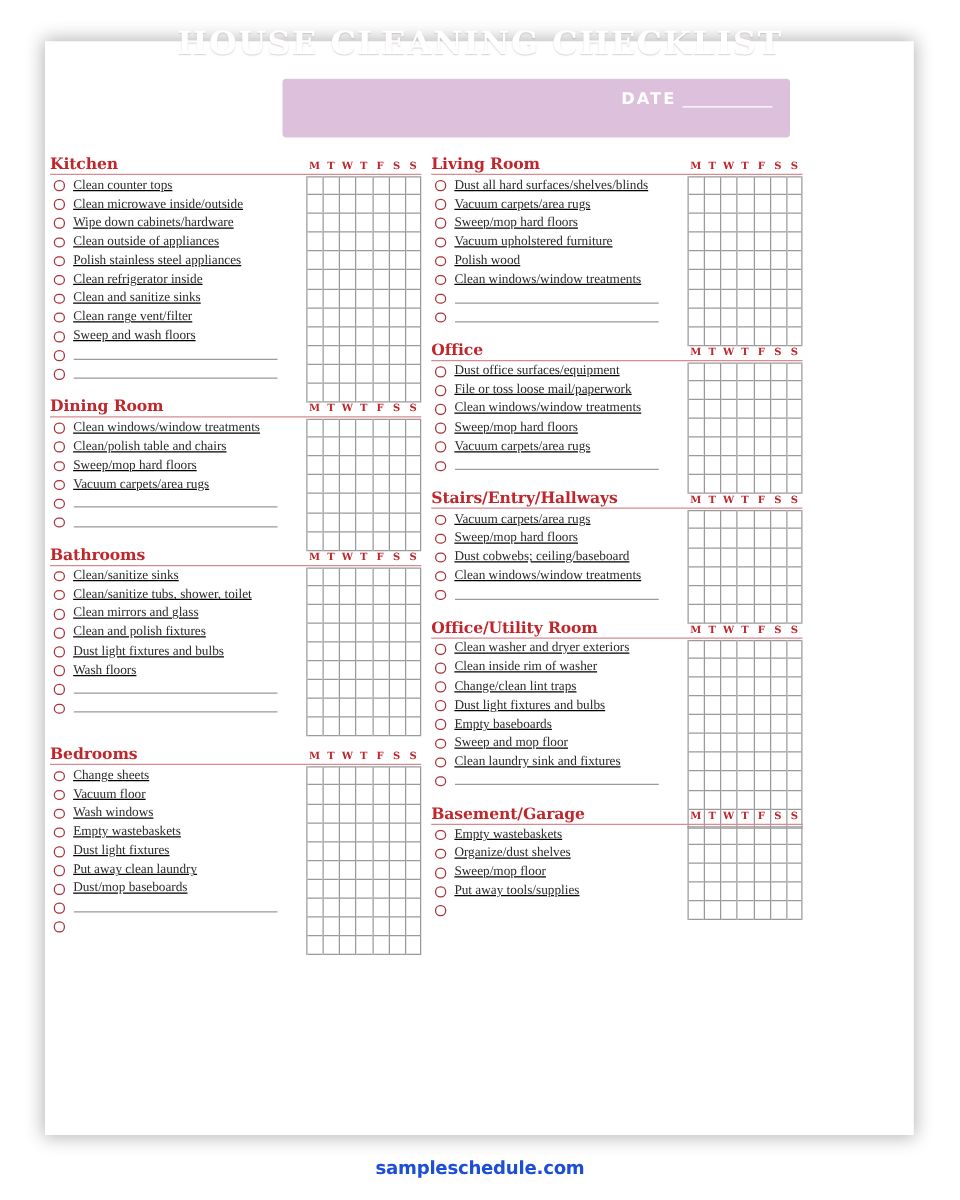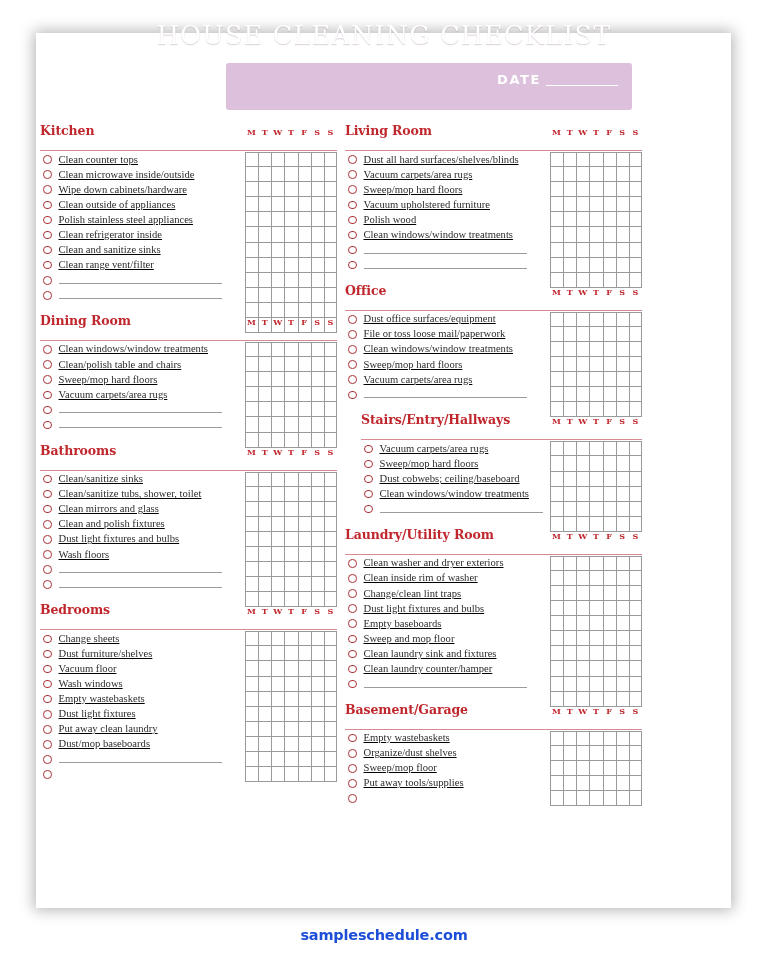--- a/index.html
+++ b/index.html
@@ -47,21 +47,21 @@
     border-bottom: 1.4px solid #ffffff;
     margin-bottom: 1px;
   }
   .banner-title {
     position: absolute;
     left: 0; right: 0;
     top: 20px;
     text-align: center;
     color: #ffffff;
     font-family: "DejaVu Serif", serif;
-    font-weight: normal;
+    font-weight: bold;
     font-size: 25.5px;
     letter-spacing: 1.2px;
     white-space: nowrap;
     text-shadow: 0 1px 1px rgba(150,115,150,0.35);
   }
 
   
   .columns {
     position: absolute;
     left: 0; top: 124px;
@@ -76,21 +76,21 @@
   .col-right { left: 345px; }
 
   
   .section { position: relative; }
   .sec-head {
     position: relative;
     display: flex;
     align-items: flex-end;
     justify-content: space-between;
     border-bottom: 1.3px solid #d78b90;
-    padding-bottom: 12px;
+    padding-bottom: 1px;
     margin-bottom: 1px;
   }
   .sec-title {
     font-family: "DejaVu Serif", serif;
     font-weight: bold;
     font-size: 12.5px;
     color: #c0272d;
     letter-spacing: -0.1px;
     line-height: 14px;
     white-space: nowrap;
@@ -233,20 +233,24 @@
           <div class="item">
             <span class="bullet"></span>
             <span class="itext">Clean and sanitize sinks</span>
           </div>
           <div class="item">
             <span class="bullet"></span>
             <span class="itext">Clean range vent/filter</span>
           </div>
           <div class="item">
             <span class="bullet"></span>
+            <span class="itext">Sweep and wash floors</span>
+          </div>
+          <div class="item">
+            <span class="bullet"></span>
             <span class="iline"></span>
           </div>
           <div class="item">
             <span class="bullet"></span>
             <span class="iline"></span>
           </div>
           <div class="grid">
             <div class="gcol">
               <div class="gcell first"></div>
               <div class="gcell"></div>
@@ -573,41 +577,37 @@
               <div class="gcell"></div>
               <div class="gcell"></div>
               <div class="gcell"></div>
               <div class="gcell"></div>
               <div class="gcell"></div>
               <div class="gcell"></div>
             </div>
           </div>
         </div>
       </div>
-      <div class="section" style="margin-top: 11px;">
+      <div class="section" style="margin-top: 22px;">
         <div class="sec-head">
           <div class="sec-title">Bedrooms</div>
           <div class="daylabels">
             <span>M</span>
             <span>T</span>
             <span>W</span>
             <span>T</span>
             <span>F</span>
             <span>S</span>
             <span>S</span>
           </div>
         </div>
         <div class="items">
           <div class="item">
             <span class="bullet"></span>
             <span class="itext">Change sheets</span>
-          </div>
-          <div class="item">
-            <span class="bullet"></span>
-            <span class="itext">Dust furniture/shelves</span>
           </div>
           <div class="item">
             <span class="bullet"></span>
             <span class="itext">Vacuum floor</span>
           </div>
           <div class="item">
             <span class="bullet"></span>
             <span class="itext">Wash windows</span>
           </div>
           <div class="item">
@@ -948,21 +948,21 @@
               <div class="gcell"></div>
               <div class="gcell"></div>
               <div class="gcell"></div>
               <div class="gcell"></div>
               <div class="gcell"></div>
               <div class="gcell"></div>
             </div>
           </div>
         </div>
       </div>
-      <div class="section" style="margin-top: 11px; margin-left: 16px;">
+      <div class="section" style="margin-top: 11px;">
         <div class="sec-head">
           <div class="sec-title">Stairs/Entry/Hallways</div>
           <div class="daylabels">
             <span>M</span>
             <span>T</span>
             <span>W</span>
             <span>T</span>
             <span>F</span>
             <span>S</span>
             <span>S</span>
@@ -1044,21 +1044,21 @@
               <div class="gcell"></div>
               <div class="gcell"></div>
               <div class="gcell"></div>
               <div class="gcell"></div>
             </div>
           </div>
         </div>
       </div>
       <div class="section" style="margin-top: 11px;">
         <div class="sec-head">
-          <div class="sec-title">Laundry/Utility Room</div>
+          <div class="sec-title">Office/Utility Room</div>
           <div class="daylabels">
             <span>M</span>
             <span>T</span>
             <span>W</span>
             <span>T</span>
             <span>F</span>
             <span>S</span>
             <span>S</span>
           </div>
         </div>
@@ -1083,24 +1083,20 @@
             <span class="bullet"></span>
             <span class="itext">Empty baseboards</span>
           </div>
           <div class="item">
             <span class="bullet"></span>
             <span class="itext">Sweep and mop floor</span>
           </div>
           <div class="item">
             <span class="bullet"></span>
             <span class="itext">Clean laundry sink and fixtures</span>
-          </div>
-          <div class="item">
-            <span class="bullet"></span>
-            <span class="itext">Clean laundry counter/hamper</span>
           </div>
           <div class="item">
             <span class="bullet"></span>
             <span class="iline"></span>
           </div>
           <div class="grid">
             <div class="gcol">
               <div class="gcell first"></div>
               <div class="gcell"></div>
               <div class="gcell"></div>

